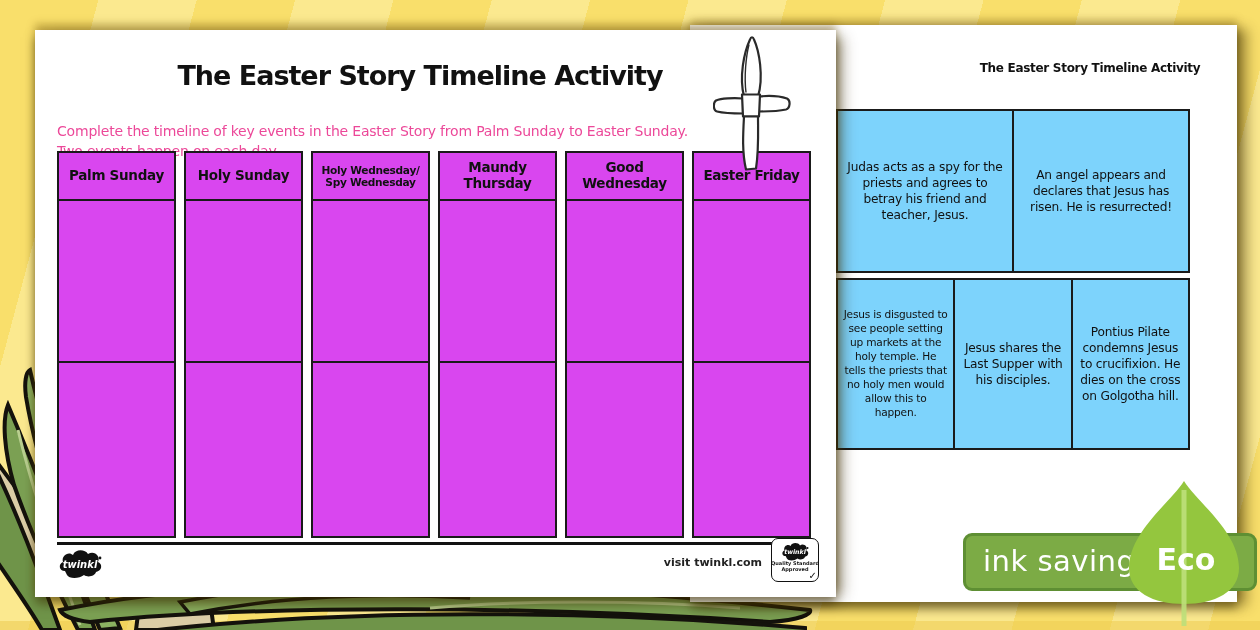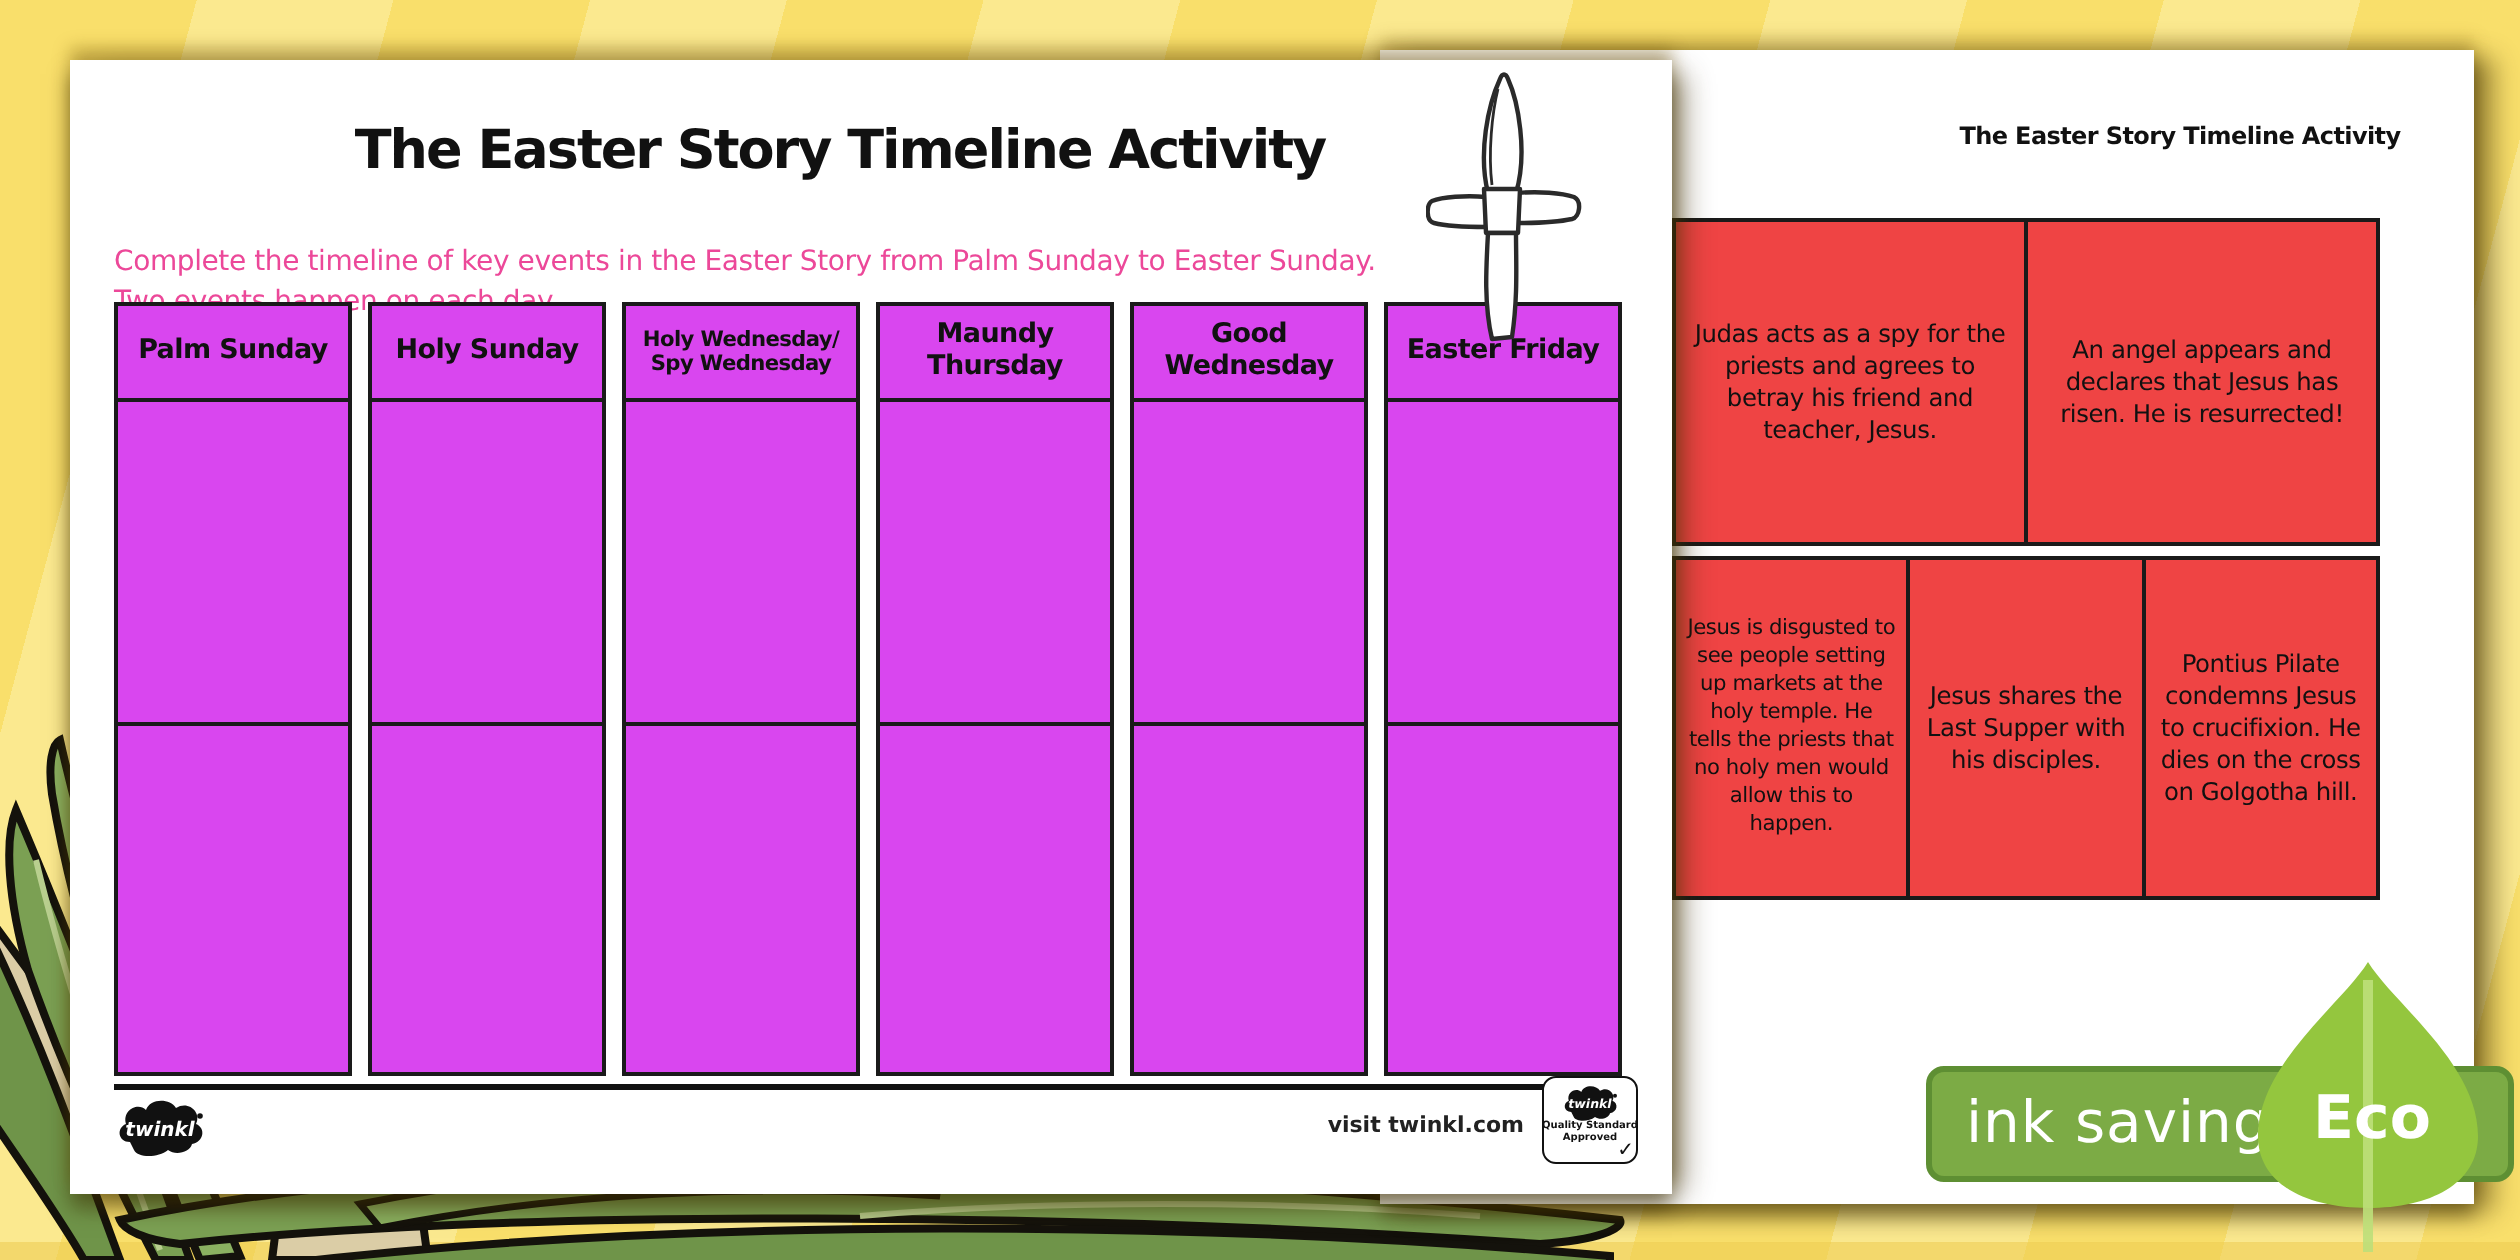--- a/index.html
+++ b/index.html
@@ -46,21 +46,21 @@
     position:absolute;right:17px;top:508px;width:48px;height:44px;border:1.6px solid #111;border-radius:7px;
     box-sizing:border-box;display:flex;flex-direction:column;align-items:center;padding-top:2px;background:#fff;
   }
   .quality-badge svg{width:34px;height:20px;}
   .qb-text{font-size:5px;font-weight:bold;line-height:1.1;text-align:center;color:#111;white-space:nowrap;}
   .qb-check{position:absolute;right:1px;bottom:0px;font-size:10px;color:#111;}
 
   
   .cards-title{position:absolute;left:230px;top:36px;width:340px;text-align:center;font-size:12px;font-weight:bold;letter-spacing:-0.3px;color:#111;}
   .cards-grid{position:absolute;left:146px;top:84px;width:354px;}
-  .cards-row{display:flex;border:2px solid #1a1a1a;box-sizing:border-box;background:#ef4444;}
+  .cards-row{display:flex;border:2px solid #1a1a1a;box-sizing:border-box;background:#7dd3fc;}
   .cards-row.r1{height:164px;margin-bottom:5px;}
   .cards-row.r2{height:172px;}
   .card-cell{
     flex:1;border-left:2px solid #1a1a1a;display:flex;align-items:center;justify-content:center;
     text-align:center;font-size:12.2px;line-height:1.32;color:#111;padding:4px 5px;box-sizing:border-box;letter-spacing:-0.2px;
   }
   .card-cell:first-child{border-left:none;}
   .card-cell.small{font-size:10.6px;}
 
   

